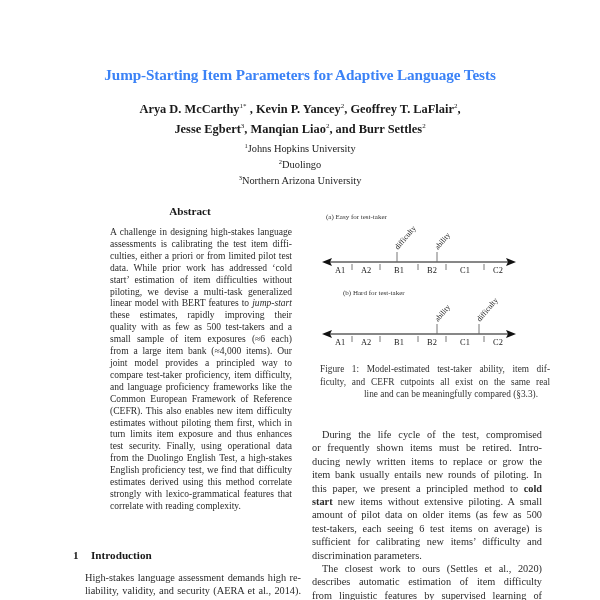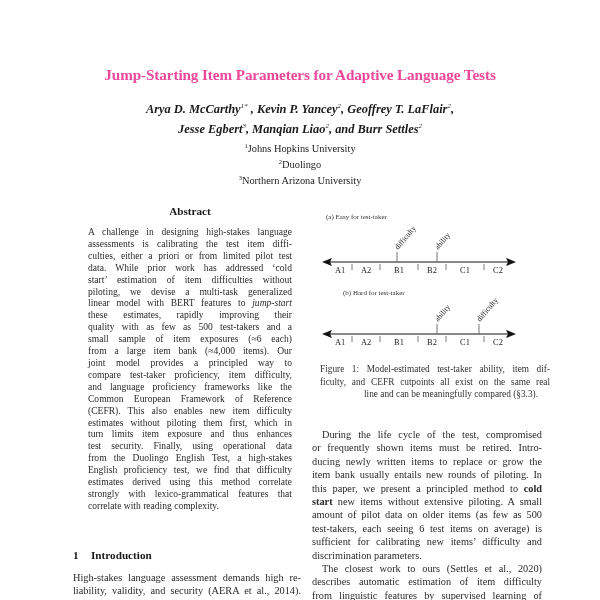--- a/index.html
+++ b/index.html
@@ -1,40 +1,40 @@
 <!DOCTYPE html>
 <html><head>
 <meta charset="utf-8">
 <style>
   html, body { margin: 0; padding: 0; background: #ffffff; }
   body { width: 600px; height: 600px; overflow: hidden; position: relative;
          font-family: "Liberation Serif", "DejaVu Serif", serif; color: #222; }
   .page { position: absolute; left: 0; top: 0; width: 600px; height: 600px; }
 
   .title { position: absolute; left: 0; width: 600px; top: 66px; text-align: center;
-           font-weight: bold; font-size: 15.2px; letter-spacing: -0.1px; color: #ec4899; }
+           font-weight: bold; font-size: 15.2px; letter-spacing: -0.1px; color: #3b82f6; }
   .authors { position: absolute; left: 0; width: 600px; top: 98px; text-align: center;
-             font-weight: bold; font-size: 12.4px; line-height: 17px; color: #1a1a1a; font-style: italic; }
+             font-weight: bold; font-size: 12.4px; line-height: 17px; color: #1a1a1a; }
   .authors sup { font-size: 7px; font-weight: normal; vertical-align: 5px; }
   .affils { position: absolute; left: 0; width: 600px; top: 139px; text-align: center;
             font-size: 10.4px; line-height: 13px; color: #222; }
   .affils sup { font-size: 6.5px; vertical-align: 4px; }
 
   .abstract-head { position: absolute; left: 70px; width: 240px; top: 205px; text-align: center;
                    font-weight: bold; font-size: 11.2px; color: #1a1a1a; }
   .abstract-body { position: absolute; left: 88px; width: 204px; top: 226px;
                    font-size: 9.55px; line-height: 11.9px; text-align: justify; color: #2a2a2a; }
-  .abstract-body .ln { display: block; white-space: nowrap; text-align: justify; text-align-last: justify; }
+  .abstract-body .ln { display: block; white-space: nowrap; text-align: justify; text-align-last: justify; margin-left: 22px; }
   .abstract-body .ln.last { text-align-last: left; }
 
   .sec-head { position: absolute; left: 73px; top: 549px; font-weight: bold; font-size: 11.2px; color: #1a1a1a; }
   .sec-head .num { display: inline-block; width: 18px; }
   .intro-body { position: absolute; left: 73px; width: 228px; top: 571px;
                 font-size: 10.3px; line-height: 13.3px; color: #2a2a2a; }
-  .intro-body .ln { display: block; white-space: nowrap; text-align: justify; text-align-last: justify; }
+  .intro-body .ln { display: block; white-space: nowrap; text-align: justify; text-align-last: justify; margin-left: 12px; }
 
   .figure { position: absolute; left: 312px; top: 208px; width: 228px; height: 150px; }
   .panel-label { position: absolute; left: 14px; font-size: 7px; color: #333; }
   .fig-svg { position: absolute; left: 0; top: 0; }
 
   .caption { position: absolute; left: 312px; width: 230px; top: 363px;
              font-size: 9.3px; line-height: 12.6px; color: #333; margin-left: 8px; }
   .caption .ln { display: block; white-space: nowrap; text-align: justify; text-align-last: justify; }
   .caption .ln.last { text-align-last: left; padding-left: 44px; }
 

